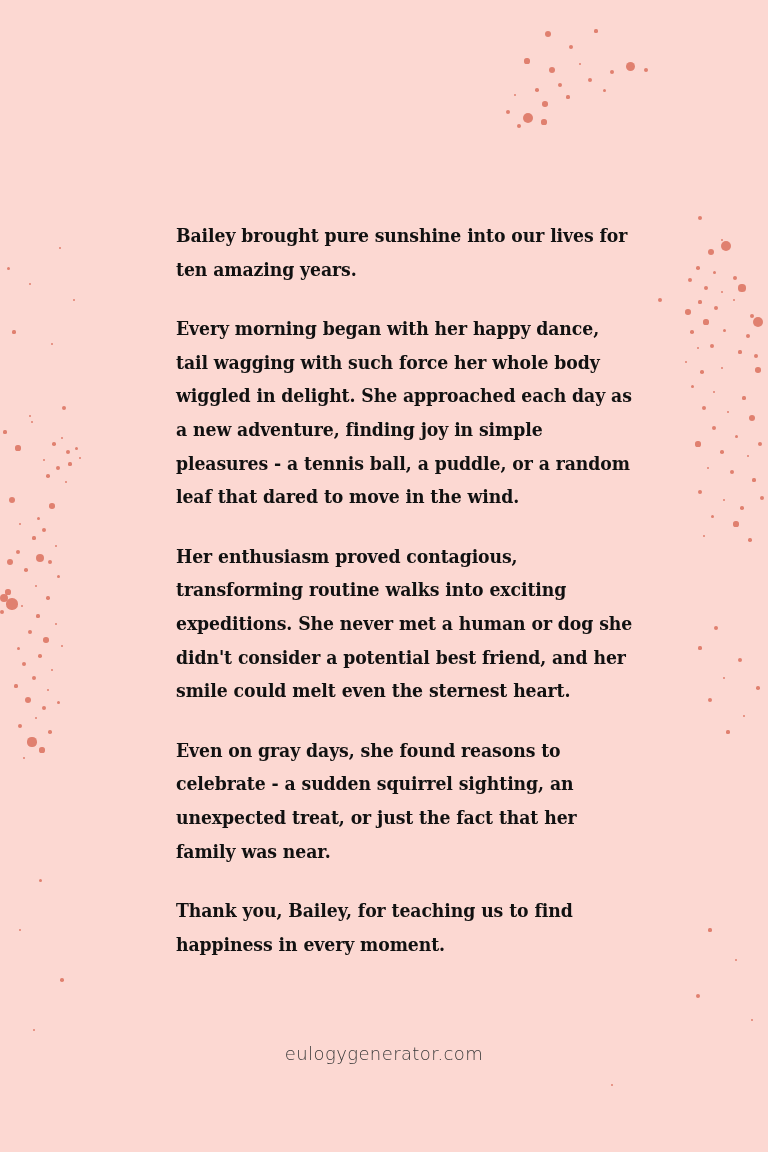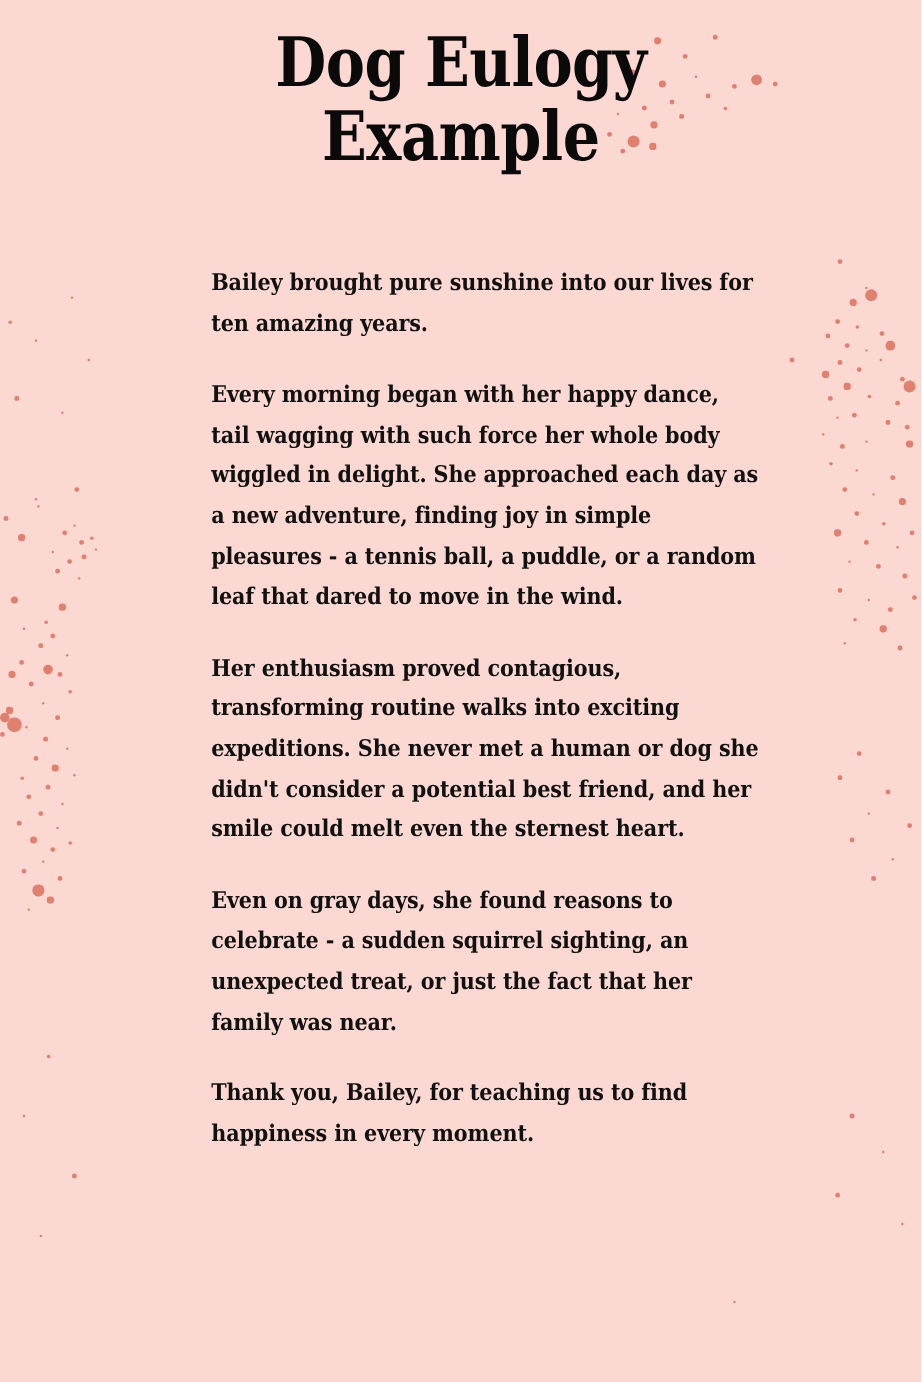--- a/index.html
+++ b/index.html
@@ -277,31 +277,28 @@
       <div class="speckle" style="left: 696px; top: 994px; width: 4px; height: 4px; background: rgb(224, 128, 111);"></div>
       <div class="speckle" style="left: 750.6px; top: 1018.6px; width: 2.8px; height: 2.8px; background: rgb(224, 128, 111);"></div>
       <div class="speckle" style="left: 38.5px; top: 878.5px; width: 3px; height: 3px; background: rgb(224, 128, 111);"></div>
       <div class="speckle" style="left: 18.8px; top: 928.8px; width: 2.4px; height: 2.4px; background: rgb(224, 128, 111);"></div>
       <div class="speckle" style="left: 60.2px; top: 978.2px; width: 3.6px; height: 3.6px; background: rgb(224, 128, 111);"></div>
       <div class="speckle" style="left: 32.7px; top: 1028.7px; width: 2.6px; height: 2.6px; background: rgb(224, 128, 111);"></div>
       <div class="speckle" style="left: 658px; top: 298px; width: 4px; height: 4px; background: rgb(224, 128, 111);"></div>
       <div class="speckle" style="left: 610.6px; top: 1083.6px; width: 2.8px; height: 2.8px; background: rgb(224, 128, 111);"></div>
     </div>
 
-  <div id="title-block">
-    <h1 class="poster-title">Dog Eulogy
-Example</h1>
-  </div>
 
   <div id="card-wrap">
     <div id="card"></div>
 
     <div id="card-content">
       <p class="eulogy-para">Bailey brought pure sunshine into our lives for ten amazing years.</p>
       <p class="eulogy-para">Every morning began with her happy dance, tail wagging with such force her whole body wiggled in delight. She approached each day as a new adventure, finding joy in simple pleasures - a tennis ball, a puddle, or a random leaf that dared to move in the wind.</p>
       <p class="eulogy-para">Her enthusiasm proved contagious, transforming routine walks into exciting expeditions. She never met a human or dog she didn't consider a potential best friend, and her smile could melt even the sternest heart.</p>
       <p class="eulogy-para">Even on gray days, she found reasons to celebrate - a sudden squirrel sighting, an unexpected treat, or just the fact that her family was near.</p>
       <p class="eulogy-para">Thank you, Bailey, for teaching us to find happiness in every moment.</p>
     </div>
 
+    <div id="site-footer">eulogygenerator.com</div>
   </div>
 
 </div>
 
 </body></html>

